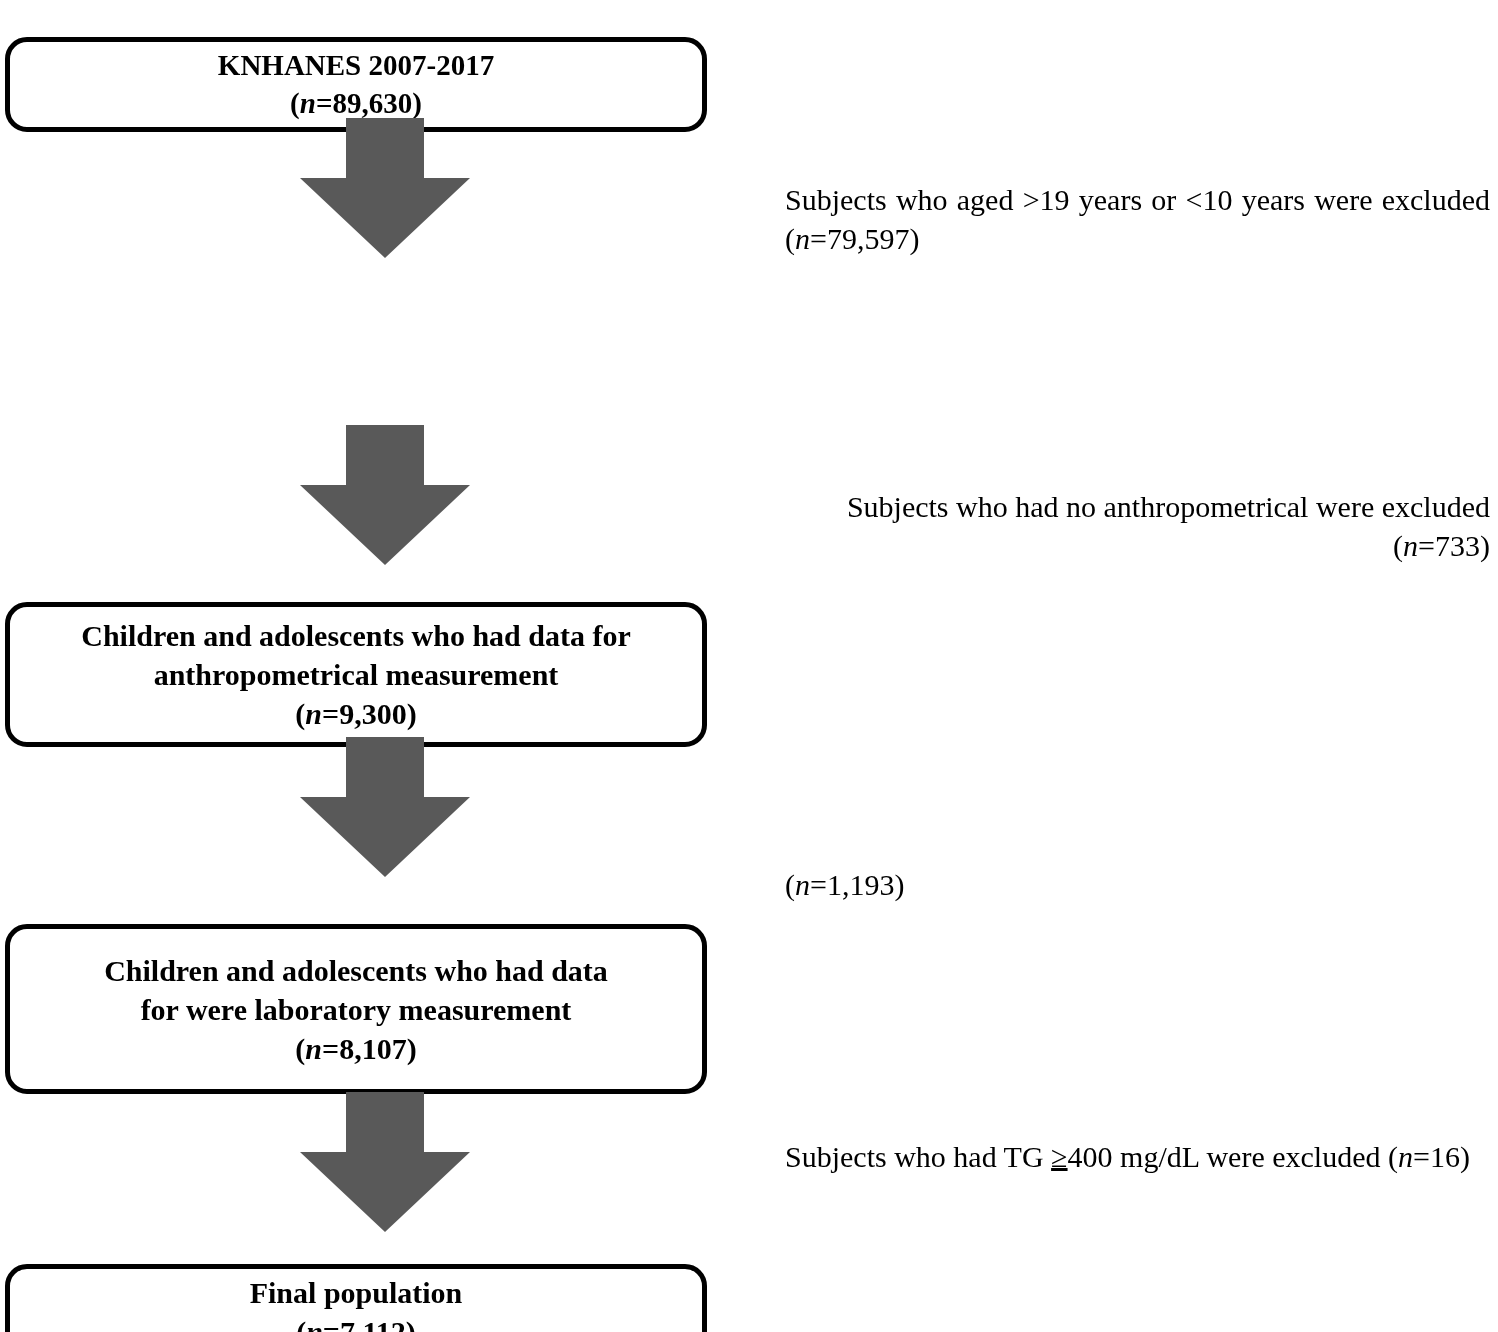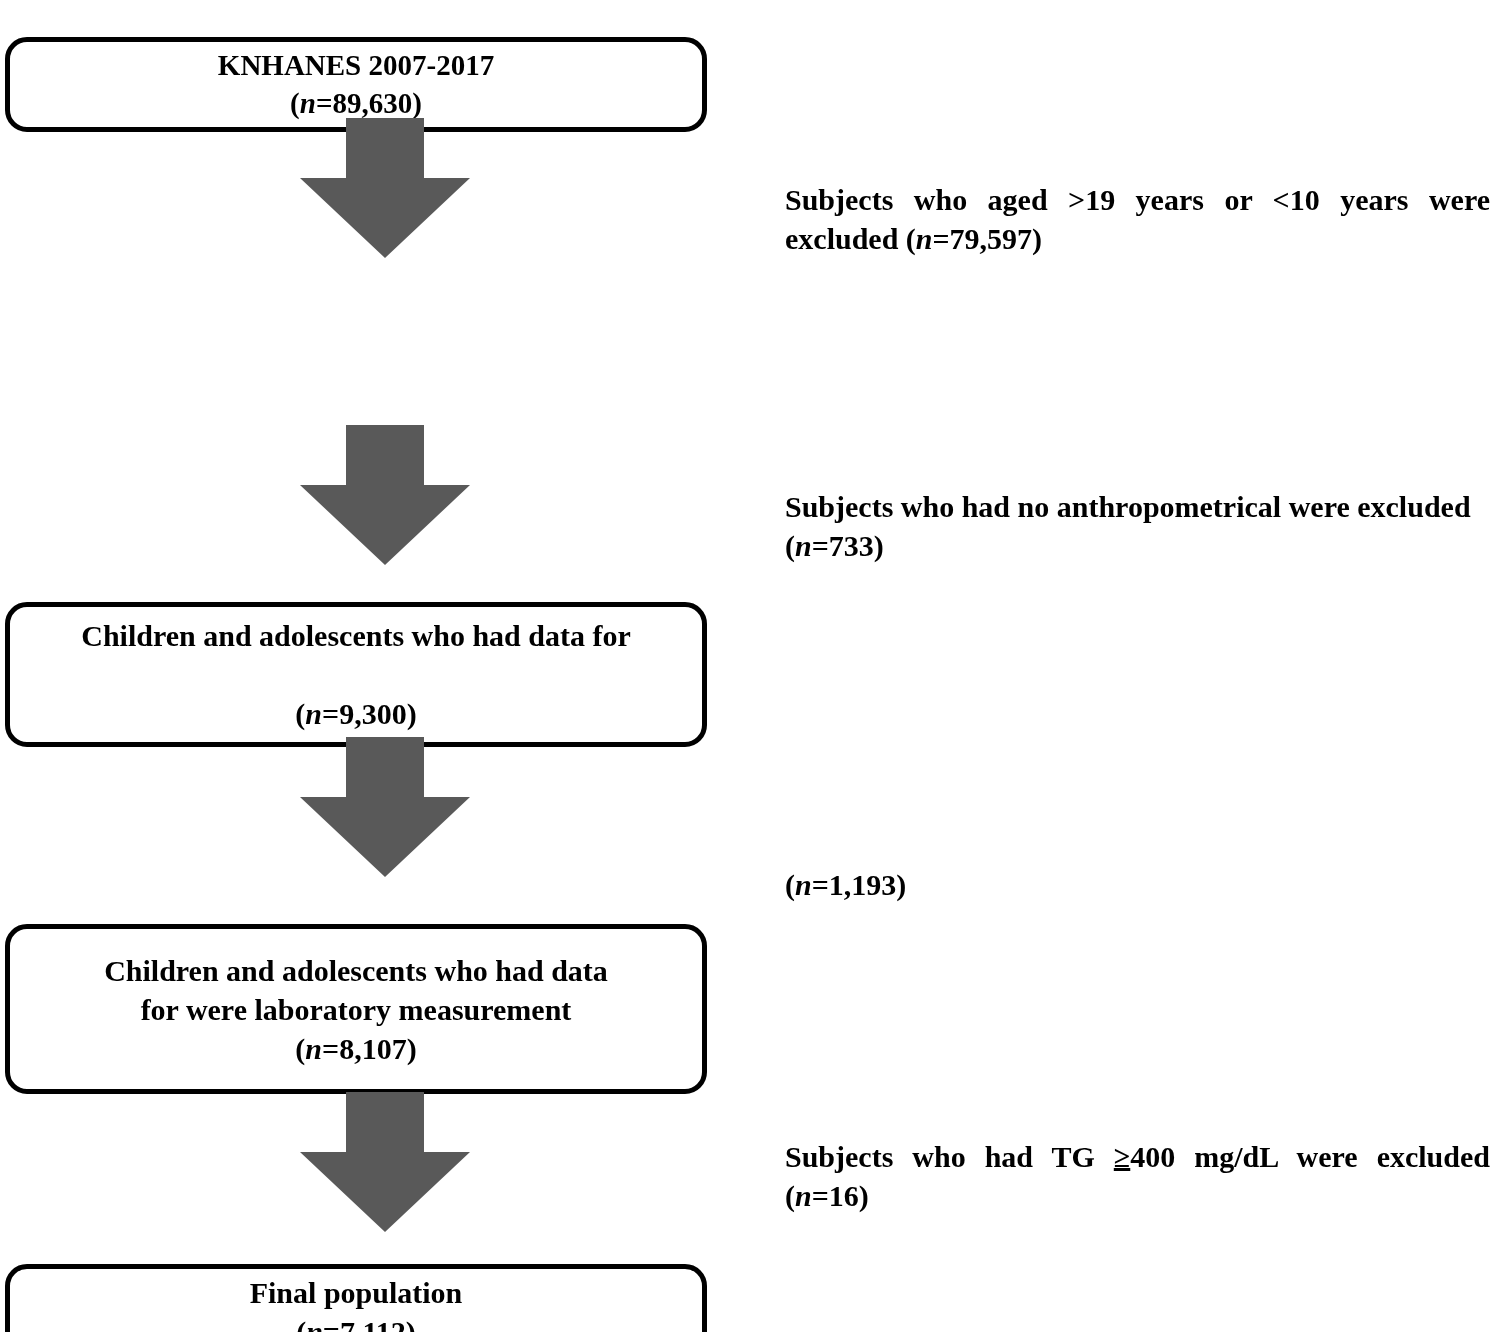--- a/index.html
+++ b/index.html
@@ -43,29 +43,29 @@
 
   
   .arrow {
     position: absolute;
   }
   .arrow svg { display: block; }
 
   
   .note {
     position: absolute;
-    font-weight: bold;
+    font-weight: normal;
     font-size: 30px;
     line-height: 1.32;
     text-align: justify;
     text-justify: inter-word;
     white-space: pre-line;
     color: #000000;
   }
-  .note.nojust { text-align: left; }
+  .note.nojust { text-align: right; }
 
   .ital { font-style: italic; }
   .gte {
     text-decoration: underline;
     text-underline-offset: 1px;
   }
 </style>
 </head>
 <body>
 
@@ -90,21 +90,21 @@
     <svg width="170" height="140" viewBox="0 0 170 140" aria-hidden="true">
       <polygon points="46,0 124,0 124,60 170,60 85,140 0,60 46,60" fill="#595959"></polygon>
     </svg>
   </div>
 
   <div class="note nojust" style="left:785px; top:447px; width:705px;">
     <span><span>Subjects who had no anthropometrical were excluded (</span><span class="ital">n</span><span>=733)</span></span>
   </div>
 
   <div class="flow-box" style="left:5px; top:570px; width:702px; height:145px;">
-    <div class="box-text"><span>Children and adolescents who had data for</span><br><br><span><span>(</span><span class="ital">n</span><span>=9,300)</span></span></div>
+    <div class="box-text"><span>Children and adolescents who had data for</span><br><span>anthropometrical measurement</span><br><span><span>(</span><span class="ital">n</span><span>=9,300)</span></span></div>
   </div>
 
   <div class="arrow" style="left:300px; top:737px;">
     <svg width="170" height="140" viewBox="0 0 170 140" aria-hidden="true">
       <polygon points="46,0 124,0 124,60 170,60 85,140 0,60 46,60" fill="#595959"></polygon>
     </svg>
   </div>
 
   <div class="note" style="left:785px; top:746px; width:705px;">
     <br>

